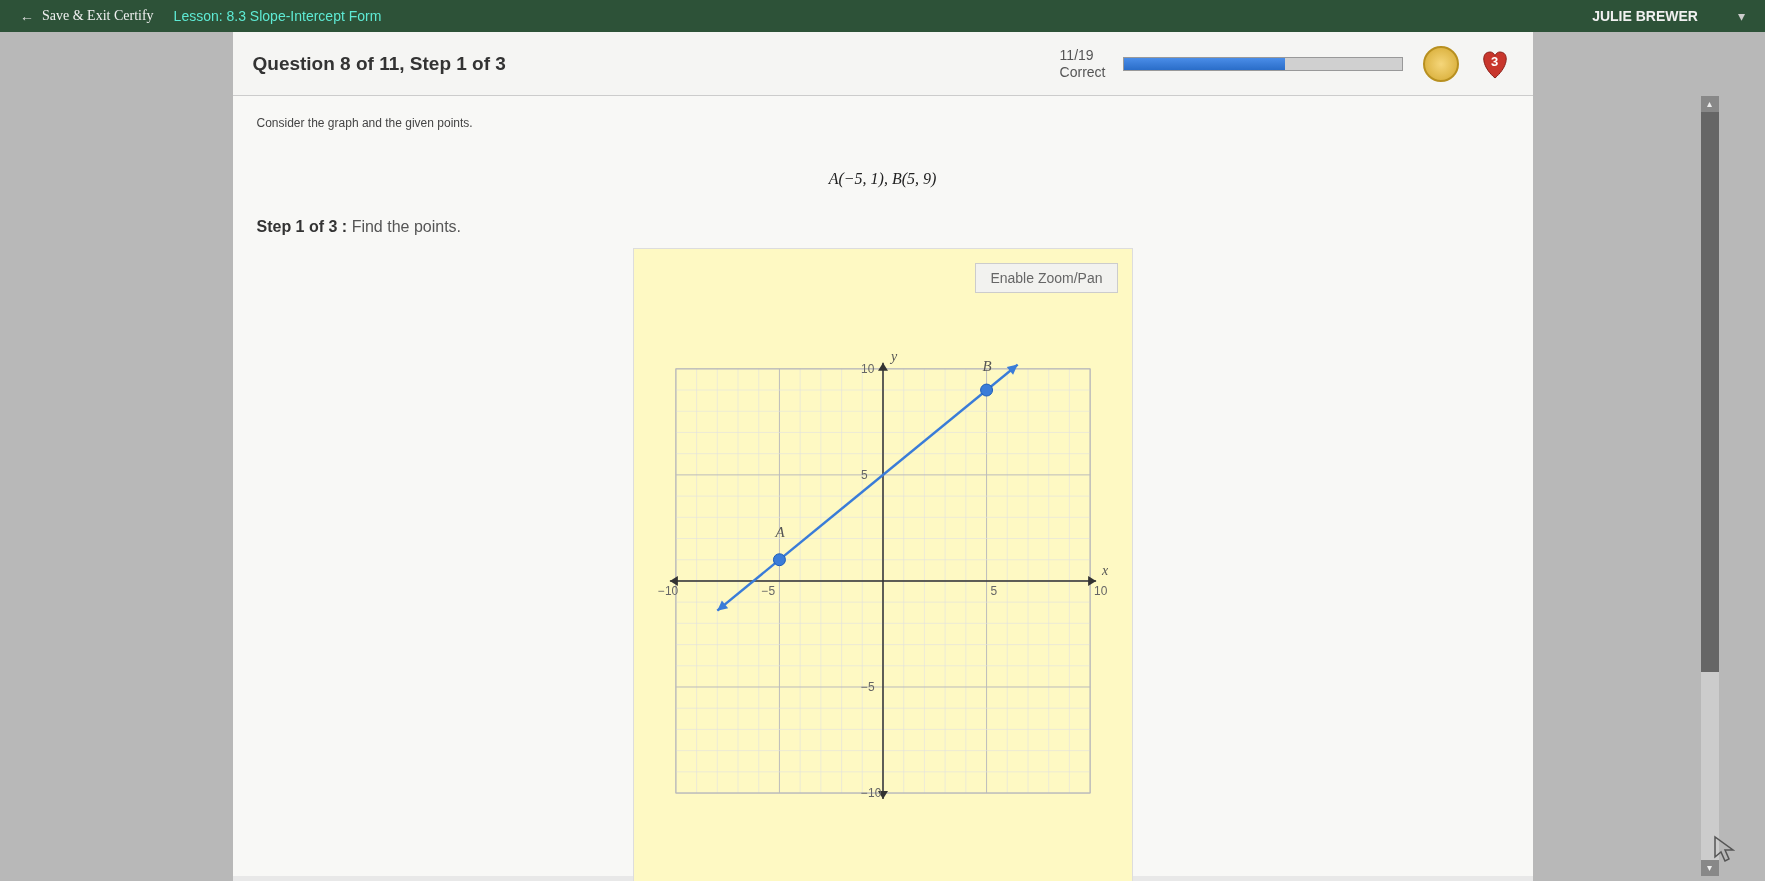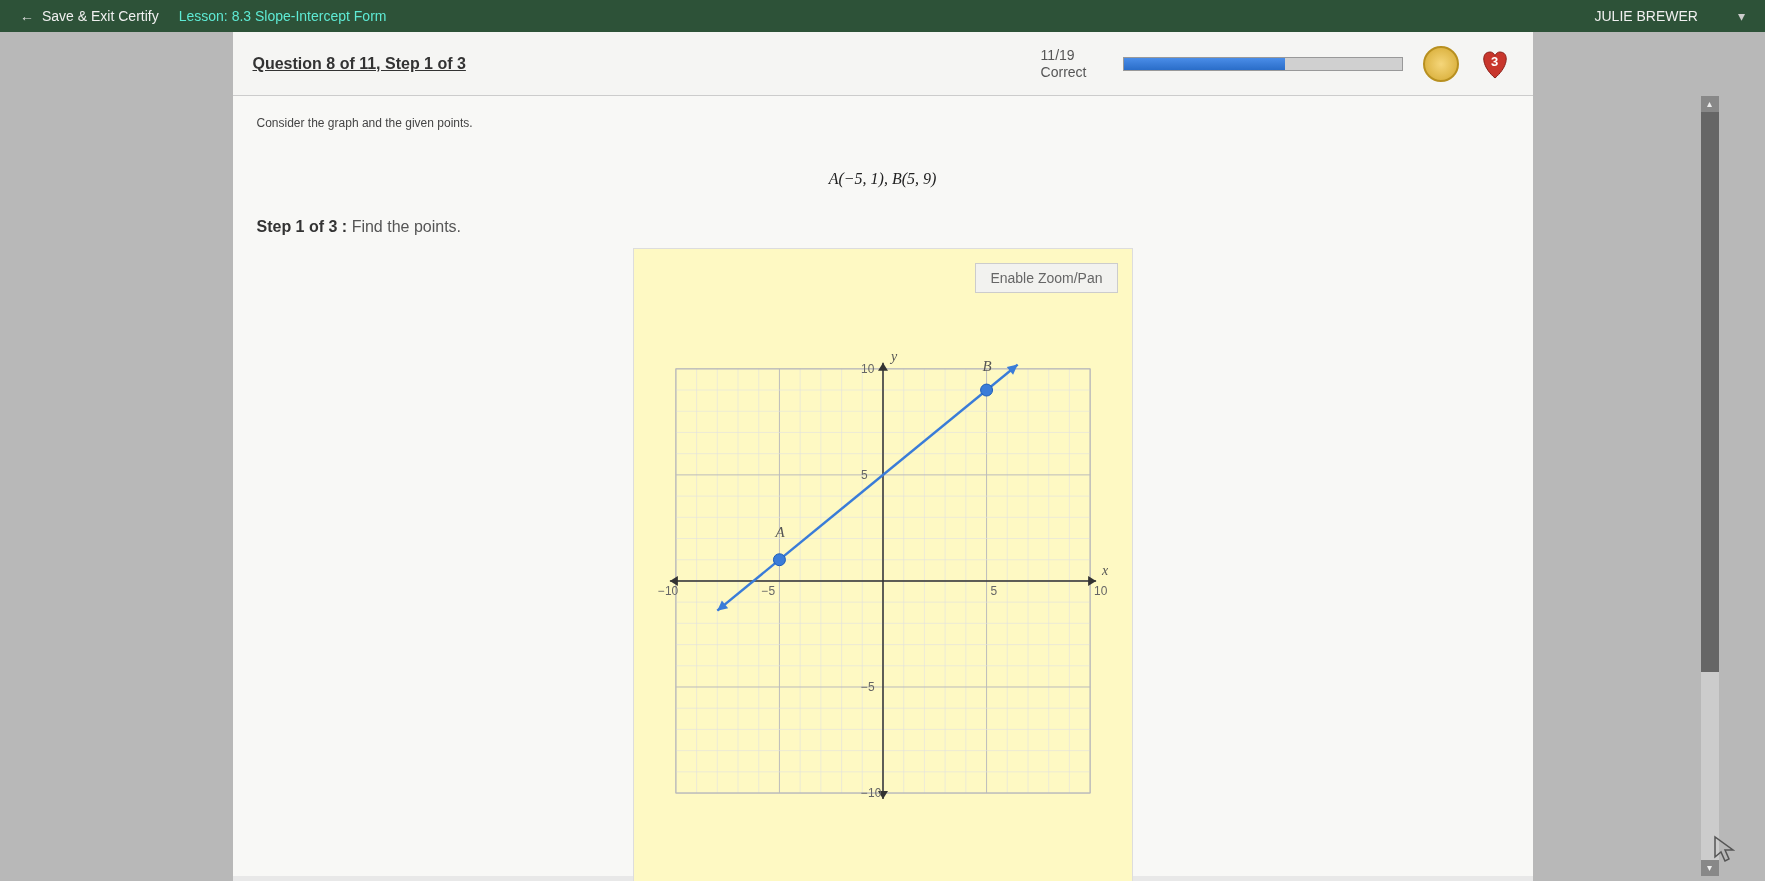--- a/index.html
+++ b/index.html
@@ -1,29 +1,29 @@
 <!DOCTYPE html>
 <html><head>
 <meta charset="utf-8">
 <style>
 * { margin:0; padding:0; box-sizing:border-box; }
 body { font-family: Arial, sans-serif; background:#6a6a6a; width:1765px; height:881px; overflow:hidden; }
 .top-bar { background:#2d5238; height:32px; display:flex; align-items:center; padding:0 20px; color:#e0e0e0; font-size:14px; }
 .top-bar .back-arrow { margin-right:8px; }
-.top-bar .save-exit { color:#f0f0f0; cursor:pointer; }
+.top-bar .save-exit { color:#f0f0f0; cursor:pointer;font-family:Liberation Serif, serif; }
 .top-bar .lesson { margin-left:20px; color:#5eead4; }
 .top-bar .spacer { flex:1; }
-.top-bar .user { color:#f0f0f0; font-weight:normal; margin-right:40px; }
+.top-bar .user { color:#f0f0f0; font-weight:bold; margin-right:40px; }
 .top-bar .caret { color:#ccc; }
 .outer { background:#b8b8b8; width:100%; height:849px; display:flex; justify-content:center; }
 .page { background:#e8e8e8; width:1300px; margin-top:0; position:relative; }
 .qbar { background:#f5f5f3; height:64px; border-bottom:1px solid #ccc; display:flex; align-items:center; padding:0 20px; }
-.qbar .qtext { font-weight:bold; font-size:16px; color:#333;text-decoration:underline; }
+.qbar .qtext { font-weight:bold; font-size:19px; color:#333; }
 .qbar .center { flex:1; text-align:center; }
-.qbar .score { font-size:14px; color:#555; line-height:1.2; margin-right:36px; }
+.qbar .score { font-size:14px; color:#555; line-height:1.2; margin-right:17px; }
 .qbar .progress { width:280px; height:14px; background:#d0d0d0; border:1px solid #999; margin-right:20px; position:relative; }
 .qbar .progress .fill { background:linear-gradient(#4a8de8,#2a6dc8); height:100%; }
 .qbar .badge { width:36px; height:36px; border-radius:50%; background:radial-gradient(#f5d67a,#d4a830); border:2px solid #b89020; margin-right:18px; }
 .qbar .heart { width:36px; height:32px; position:relative; }
 .qbar .heart svg { width:36px; height:32px; }
 .qbar .heart .hnum { position:absolute; top:6px; left:0; width:100%; text-align:center; color:#fff; font-weight:bold; font-size:13px; }
 .content { background:#f8f8f6; padding:20px 24px; height:780px; position:relative; }
 .intro { color:#444; font-size:12px; margin-bottom:40px; }
 .points { text-align:center; font-family:'Times New Roman',serif; font-style:italic; font-size:16px; color:#222; margin-bottom:30px; }
 .step { font-size:16px; color:#555; margin-bottom:12px; }

